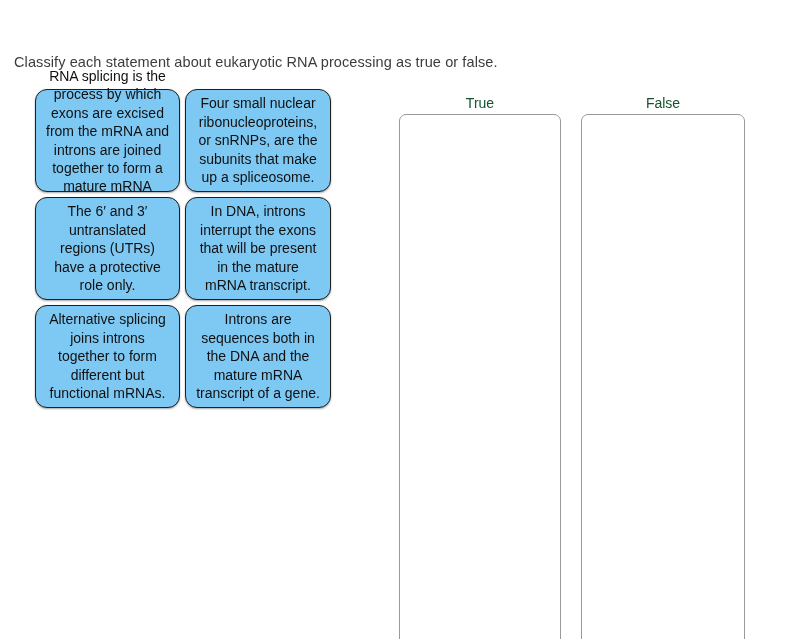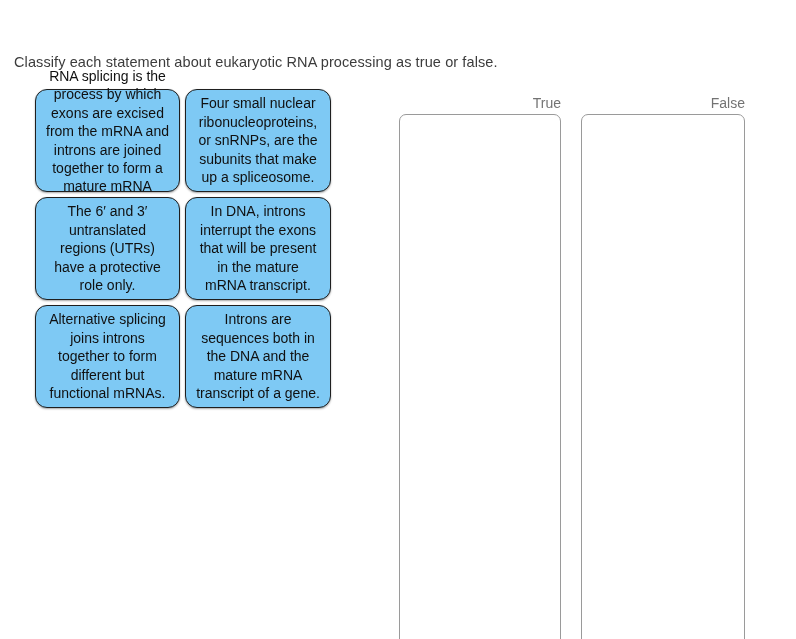--- a/index.html
+++ b/index.html
@@ -45,23 +45,23 @@
     padding: 5px 9px;
     font-size: 14px;
     line-height: 1.32;
     color: #101010;
     box-shadow: 0 1px 2px rgba(0,0,0,0.35);
     cursor: move;
   }
   .zone-label {
     position: absolute;
     top: 51px;
-    text-align: right;
+    text-align: center;
     font-size: 14px;
-    color: #737373;
+    color: #14532d;
   }
   .zone-label.true  { left: 399px; width: 162px; }
   .zone-label.false { left: 581px; width: 164px; }
   .drop-zone {
     position: absolute;
     top: 70px;
     height: 547px;
     background: #ffffff;
     border: 1px solid #9a9a9a;
     border-radius: 7px;

